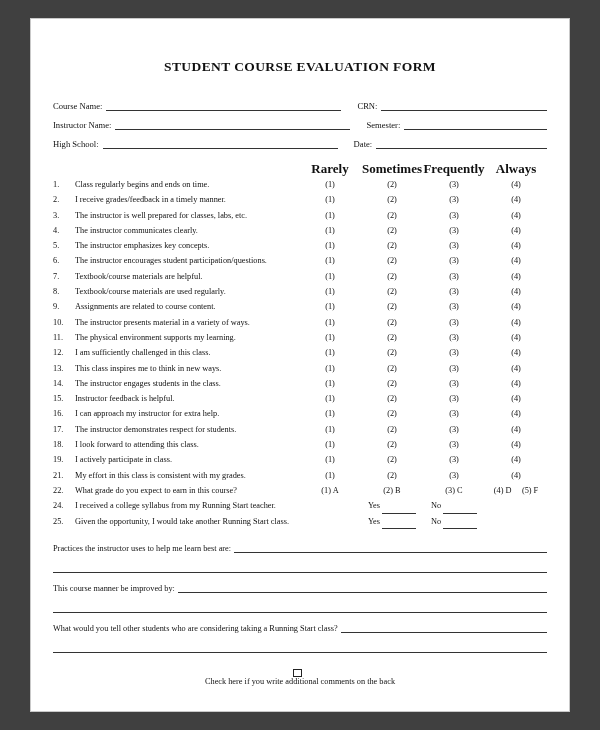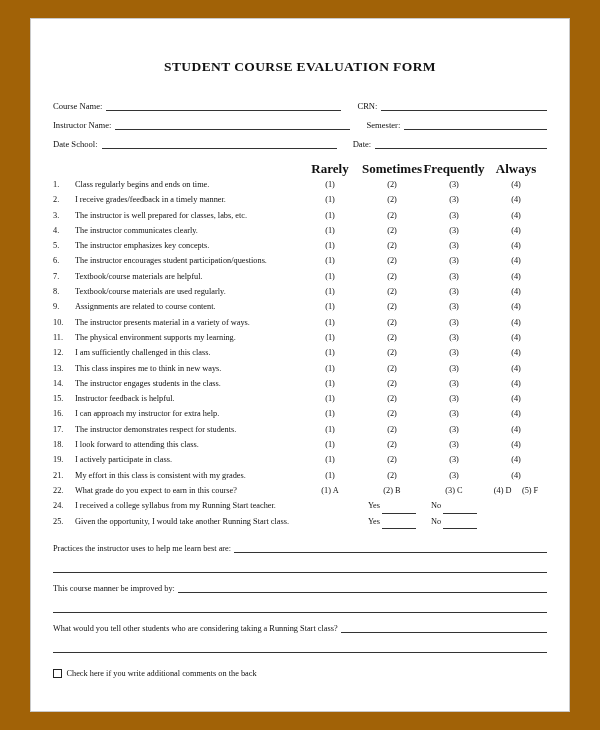--- a/index.html
+++ b/index.html
@@ -11,21 +11,21 @@
     width: 600px;
     height: 730px;
     font-family: "Liberation Serif", serif;
     color: #111111;
     overflow: hidden;
   }
   .page {
     position: relative;
     width: 600px;
     height: 730px;
-    background: #a16207;
+    background: #404040;
     box-sizing: border-box;
   }
   .sheet {
     position: absolute;
     left: 30px;
     top: 18px;
     width: 540px;
     height: 694px;
     border: 1px solid #c9c9c9;
     background: #ffffff;
@@ -139,20 +139,21 @@
     width: 100%;
     border-bottom: 1px solid #333;
     height: 9px;
     margin-bottom: 10px;
   }
   .checkbox-row {
     margin-top: 16px;
     font-size: 8.3px;
     display: flex;
     align-items: center;
+    flex-direction: column;
   }
   .checkbox {
     display: inline-block;
     width: 6.5px;
     height: 6.5px;
     border: 1px solid #222;
     margin-right: 5px;
   }
 </style>
 </head>
@@ -175,21 +176,21 @@
 
       <div class="hrow">
         <span class="hlabel">Instructor Name:</span>
         <span class="hline short"></span>
         <span class="hgap"></span>
         <span class="hlabel-right">Semester:</span>
         <span class="hline"></span>
       </div>
 
       <div class="hrow">
-        <span class="hlabel">Date School:</span>
+        <span class="hlabel">High School:</span>
         <span class="hline short"></span>
         <span class="hgap"></span>
         <span class="hlabel-right">Date:</span>
         <span class="hline"></span>
       </div>
 
     </div>
 
     <table class="items">
       <thead>

